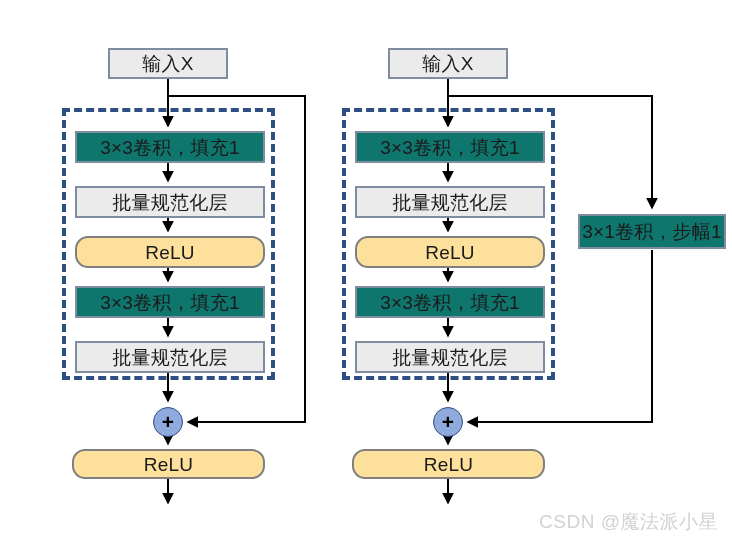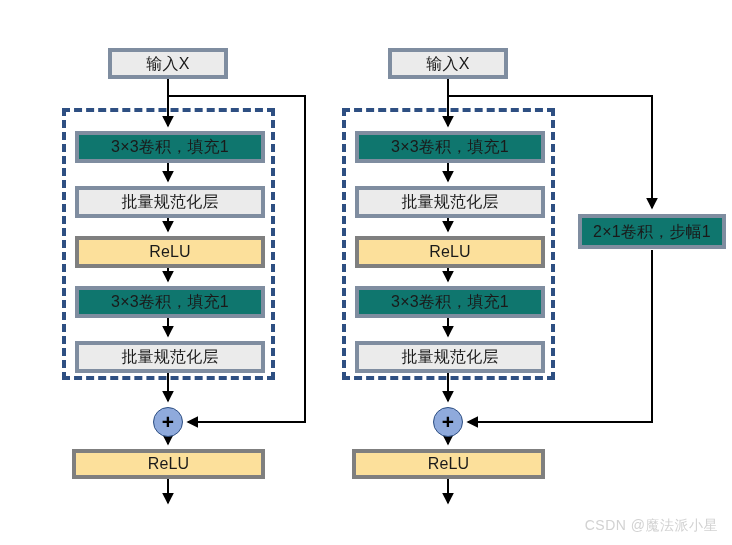--- a/index.html
+++ b/index.html
@@ -19,30 +19,30 @@
     left: 0; top: 0;
     width: 732px;
     height: 545px;
   }
   .node {
     position: absolute;
     box-sizing: border-box;
     display: flex;
     align-items: center;
     justify-content: center;
-    border: 4px solid #14532d;
-    font-size: 16px;
+    border: 2px solid #14532d;
+    font-size: 19px;
     color: #1a1a1a;
     letter-spacing: 0.2px;
     white-space: nowrap;
     line-height: 1;
   }
   .node.gray   { background: #ebebeb; border-color: #7f8da0; }
   .node.pink   { background: #0f766e; border-color: #7f8da0; }
-  .node.yellow { background: #fce09b; border-color: #7f7f7f; }
+  .node.yellow { background: #fce09b; border-color: #7f7f7f; border-radius: 13px; }
 
   .dashbox {
     position: absolute;
     box-sizing: border-box;
     border: 4px dashed #2e4f82;
     background: transparent;
   }
   .plus {
     position: absolute;
     box-sizing: border-box;
@@ -58,21 +58,21 @@
     font-weight: bold;
     color: #000;
     line-height: 1;
   }
   .plus span { transform: translateY(-1px); }
 
   .watermark {
     position: absolute;
     right: 14px;
     bottom: 10px;
-    font-size: 14px;
+    font-size: 19px;
     color: #d2d2d2;
     white-space: nowrap;
     letter-spacing: 0.5px;
   }
   svg.edges {
     position: absolute;
     left: 0; top: 0;
     width: 732px;
     height: 545px;
     pointer-events: none;
@@ -181,21 +181,21 @@
 
   <div class="node pink" style="left:355px; top:286px; width:190px; height:32px;">
     <span>3×3卷积，填充1</span>
   </div>
 
   <div class="node gray" style="left:355px; top:341px; width:190px; height:32px;">
     <span>批量规范化层</span>
   </div>
 
   <div class="node pink" style="left:578px; top:214px; width:148px; height:35px;">
-    <span>2×1卷积，步幅1</span>
+    <span>3×1卷积，步幅1</span>
   </div>
 
   <div class="plus" style="left:433px; top:407px;">
     <span>+</span>
   </div>
 
   <div class="node yellow" style="left:352px; top:449px; width:193px; height:30px;">
     <span>ReLU</span>
   </div>
 

